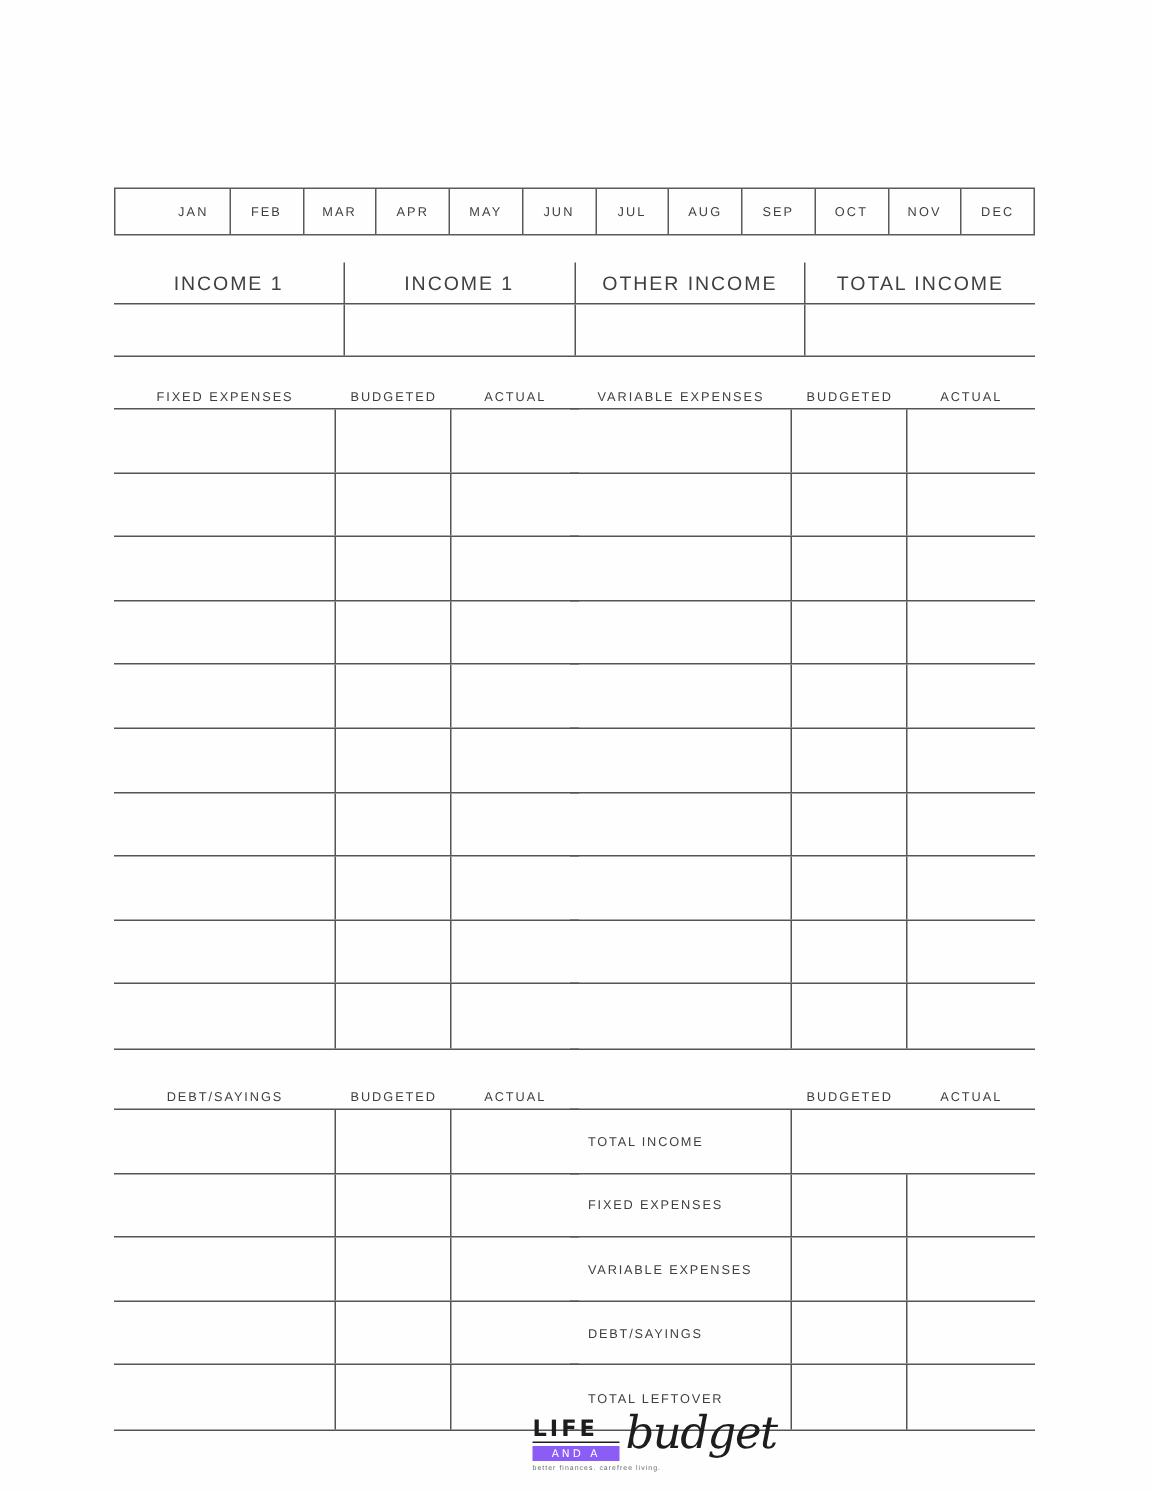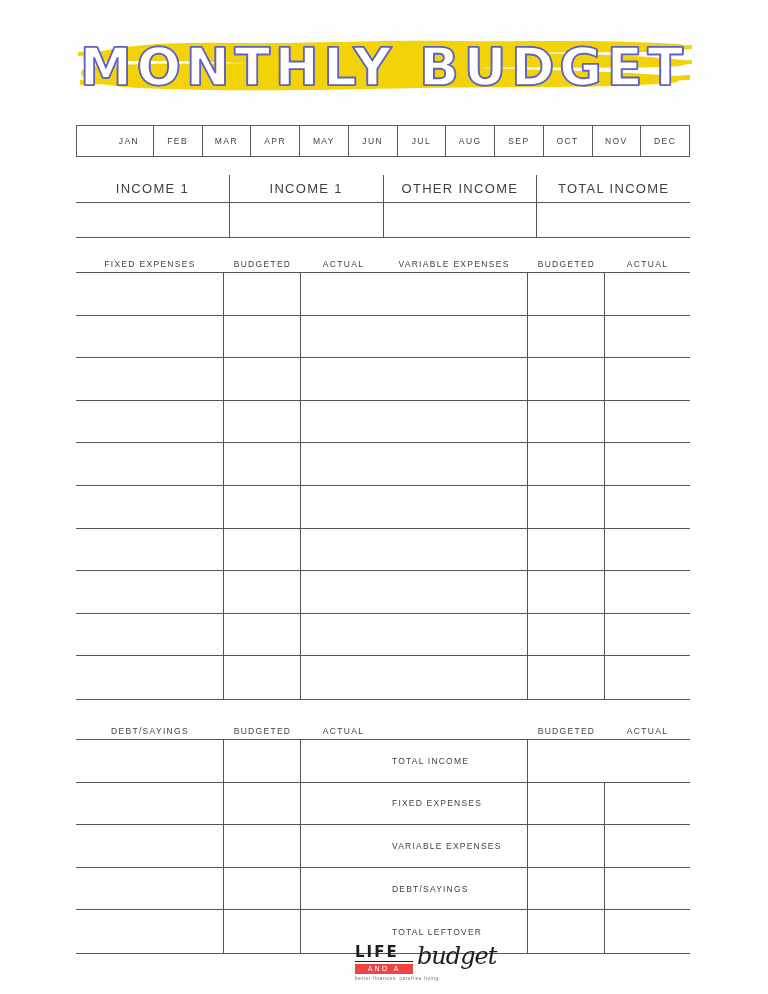--- a/index.html
+++ b/index.html
@@ -184,71 +184,55 @@
     display: block;
     line-height: 15px;
     border-bottom: 1.5px solid #1d1d1d;
     padding-bottom: 1px;
     width: 58px;
   }
   .logo-anda {
     display: block;
     width: 58px;
     margin-top: 2px;
-    background: #ef4444;
+    background: #8b5cf6;
     color: #ffffff;
     font-size: 7px;
     letter-spacing: 2px;
     text-align: center;
     line-height: 10px;
     font-family: "DejaVu Sans", sans-serif;
   }
   .logo-script {
     position: absolute;
     left: 62px;
     top: -4px;
     font-family: "DejaVu Serif", serif;
     font-style: italic;
-    font-size: 24px;
+    font-size: 30px;
     color: #1d1d1d;
     line-height: 30px;
     letter-spacing: -1px;
   }
   .logo-tag {
     position: absolute;
     left: 0;
     top: 31px;
     width: 150px;
     font-size: 4.6px;
     letter-spacing: 0.7px;
     color: #6a6a6a;
     white-space: nowrap;
   }
 </style>
 </head>
 <body>
 
 <div id="page">
 
-  <div class="title-area">
-    <svg class="brush" viewBox="0 0 614 62" preserveAspectRatio="none">
-      <path fill="#f2d307" d="M6,20 C40,9 90,6 150,7 C230,8 300,4 380,5 C450,6 520,3 600,8
-        C610,9 612,12 606,14 C560,18 500,15 440,17 C520,18 570,20 604,24
-        C610,25 610,29 602,30 C540,34 470,30 400,32 C480,34 550,36 596,40
-        C604,41 604,45 594,47 C520,53 430,50 340,52 C250,54 150,56 60,52
-        C30,50 8,46 4,40 C1,35 6,31 16,30 C60,27 120,28 170,27
-        C110,25 60,24 18,26 C8,26 3,23 6,20 Z"></path>
-      <path fill="#f2d307" d="M595,10 L614,9 L614,13 L598,14 Z"></path>
-      <path fill="#f2d307" d="M585,25 L614,24 L614,28 L588,29 Z"></path>
-      <path fill="#f2d307" d="M575,41 L612,39 L612,44 L578,45 Z"></path>
-      <path fill="#f2d307" d="M0,16 L18,15 L18,19 L0,20 Z"></path>
-      <path fill="#f2d307" d="M2,44 L30,43 L30,48 L2,49 Z"></path>
-    </svg>
-    <div class="title-text">MONTHLY BUDGET</div>
-  </div>
 
   <div class="months">
     <div class="month">JAN</div>
     <div class="month">FEB</div>
     <div class="month">MAR</div>
     <div class="month">APR</div>
     <div class="month">MAY</div>
     <div class="month">JUN</div>
     <div class="month">JUL</div>
     <div class="month">AUG</div>

